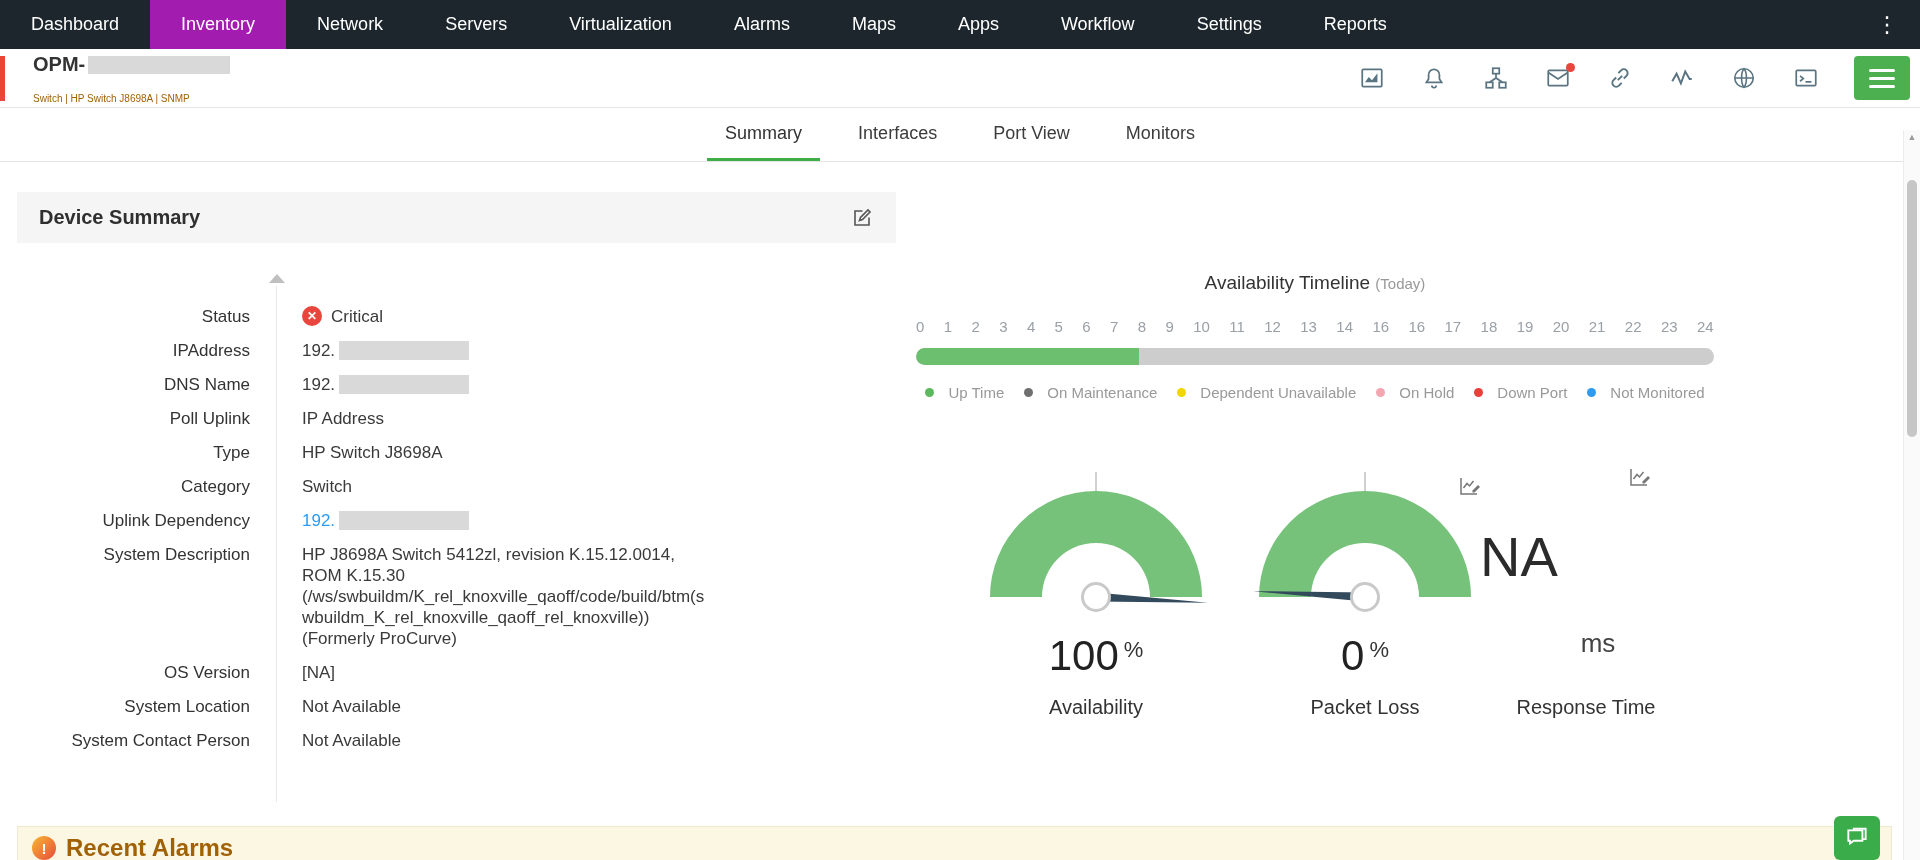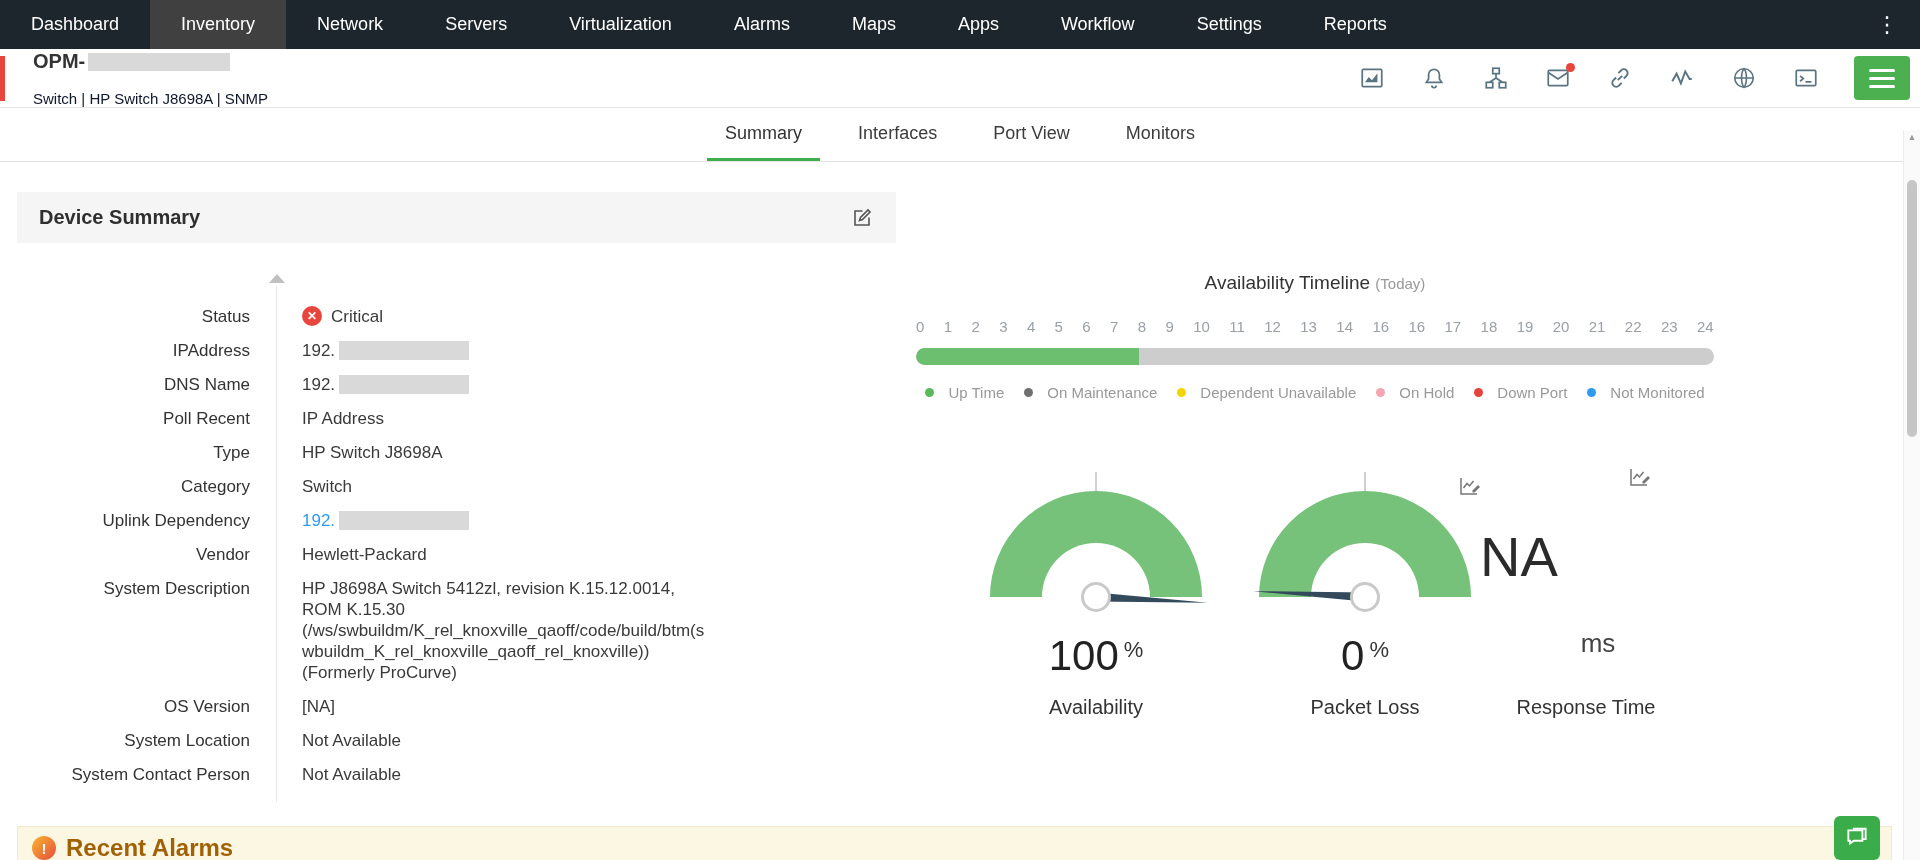--- a/index.html
+++ b/index.html
@@ -4,32 +4,32 @@
 <style>
   *{margin:0;padding:0;box-sizing:border-box;}
   html,body{width:1920px;height:860px;overflow:hidden;background:#fff;
     font-family:"Liberation Sans",sans-serif;}
   .page{position:relative;width:1920px;height:860px;background:#fff;overflow:hidden;}
 
   
   .topnav{display:flex;align-items:stretch;height:49px;background:#1c262c;}
   .nav-items{display:flex;}
   .nav-item{display:flex;align-items:center;padding:0 31px;color:#fff;font-size:18px;cursor:pointer;white-space:nowrap;}
-  .nav-item.active{background:#404040;}
+  .nav-item.active{background:#a21caf;}
   .nav-overflow{margin-left:auto;display:flex;align-items:center;padding:0 22px;color:#fff;font-size:22px;cursor:pointer;}
 
   
   .device-header{position:relative;height:59px;border-bottom:1px solid #e6e6e6;display:flex;align-items:center;background:#fff;}
   .accent-bar{position:absolute;left:0;top:7px;width:5px;height:45px;background:#e8453c;}
   .device-title-block{margin-left:33px;}
   .device-title-row{display:flex;align-items:center;height:24px;}
   .device-title{font-size:20px;font-weight:bold;color:#333;}
   .redact{display:inline-block;background:#d9d9d9;}
   .redact-title{width:142px;height:18px;margin-left:3px;}
-  .device-subtitle{font-size:15px;color:#0f172a;margin-top:16px;}
+  .device-subtitle{font-size:10px;color:#a16207;margin-top:16px;}
   .header-icons{margin-left:auto;display:flex;align-items:center;gap:34px;margin-right:10px;}
   .hicon{position:relative;width:28px;height:28px;display:flex;align-items:center;justify-content:center;cursor:pointer;color:#5a7482;}
   .hicon svg{width:26px;height:26px;}
   .mail-dot{position:absolute;top:-1px;right:-3px;width:9px;height:9px;border-radius:50%;background:#e8453c;}
   .menu-button{width:56px;height:44px;background:#4caf50;border:none;border-radius:4px;display:flex;flex-direction:column;align-items:center;justify-content:center;gap:5px;cursor:pointer;}
   .menu-button .bar{width:26px;height:3px;background:#fff;border-radius:2px;}
 
   
   .tabs-row{display:flex;justify-content:center;height:54px;border-bottom:1px solid #e4e4e4;background:#fff;}
   .tab{display:flex;align-items:center;padding:0 18px;margin:0 10px;font-size:18px;color:#3c3c3c;cursor:pointer;border-bottom:3px solid transparent;justify-content:center;}
@@ -283,21 +283,21 @@
         <div class="field-row">
           <div class="field-label">DNS Name</div>
           <div class="field-value-wrap">
 
             <span class="field-value">192.</span>
             <span class="redact redact-value"></span>
           </div>
         </div>
 
         <div class="field-row">
-          <div class="field-label">Poll Recent</div>
+          <div class="field-label">Poll Uplink</div>
           <div class="field-value-wrap">
 
             <span class="field-value">IP Address</span>
 
           </div>
         </div>
 
         <div class="field-row">
           <div class="field-label">Type</div>
           <div class="field-value-wrap">
@@ -318,28 +318,20 @@
 
         <div class="field-row">
           <div class="field-label">Uplink Dependency</div>
           <div class="field-value-wrap">
 
             <span class="field-value link">192.</span>
             <span class="redact redact-value"></span>
           </div>
         </div>
 
-        <div class="field-row">
-          <div class="field-label">Vendor</div>
-          <div class="field-value-wrap">
-
-            <span class="field-value">Hewlett-Packard</span>
-
-          </div>
-        </div>
 
         <div class="field-row">
           <div class="field-label">System Description</div>
           <div class="field-value-wrap">
 
             <span class="field-value">HP J8698A Switch 5412zl, revision K.15.12.0014,
 ROM K.15.30
 (/ws/swbuildm/K_rel_knoxville_qaoff/code/build/btm(s
 wbuildm_K_rel_knoxville_qaoff_rel_knoxville))
 (Formerly ProCurve)</span>

